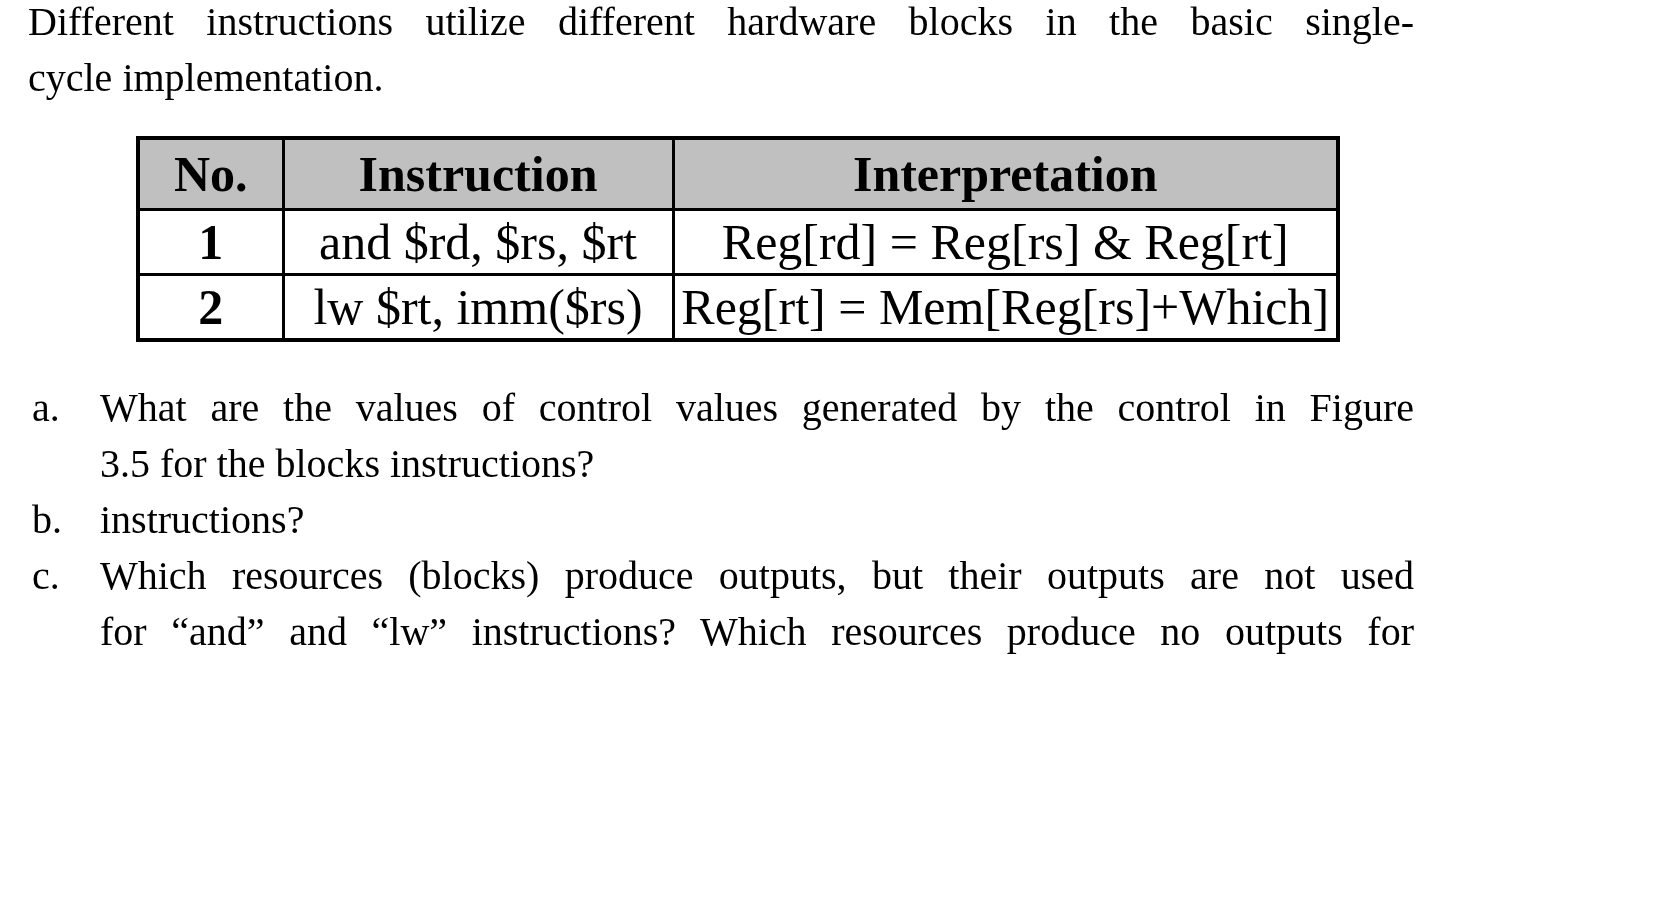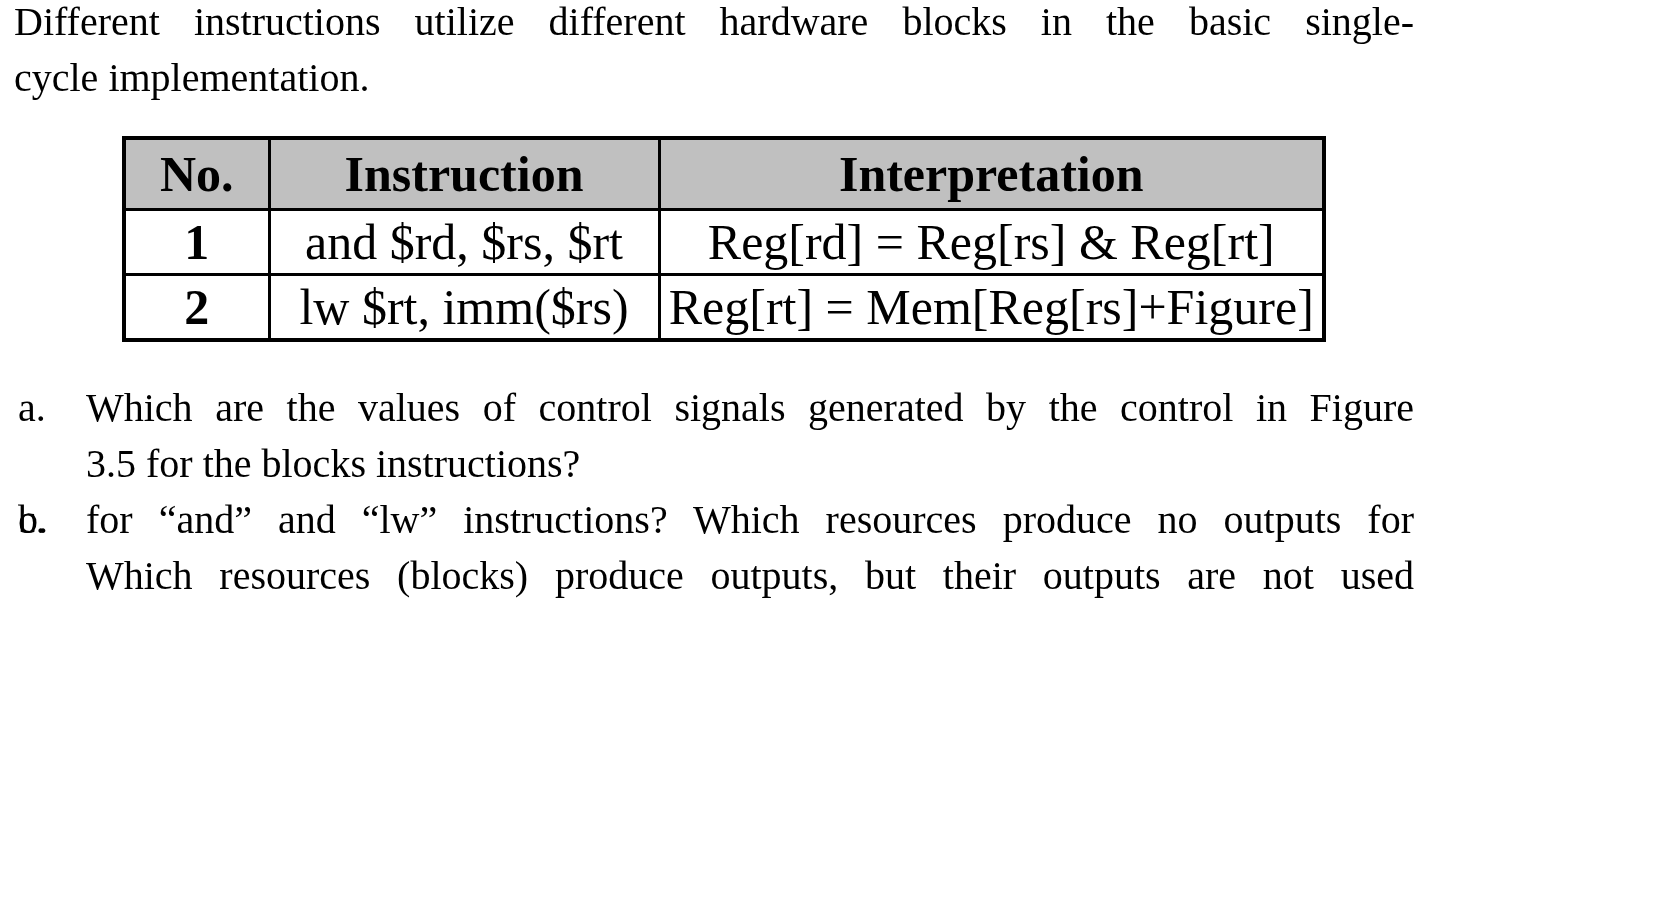--- a/index.html
+++ b/index.html
@@ -7,21 +7,21 @@
     padding: 0;
     background: #ffffff;
     color: #000000;
     font-family: "Liberation Serif", "DejaVu Serif", serif;
   }
   .page {
     position: relative;
     width: 1540px;
     height: 921px;
     box-sizing: border-box;
-    padding: 0 126px 0 14px;
+    padding: 0 126px 0 28px;
     background: #ffffff;
     overflow: hidden;
   }
   .bodytext {
     font-size: 40px;
     line-height: 56px;
   }
   .intro {
     margin: -6px 0 0 0;
   }
@@ -106,37 +106,38 @@
     </thead>
     <tbody>
       <tr>
         <td class="no-cell">1</td>
         <td>and $rd, $rs, $rt</td>
         <td>Reg[rd] = Reg[rs] &amp; Reg[rt]</td>
       </tr>
       <tr>
         <td class="no-cell">2</td>
         <td>lw $rt, imm($rs)</td>
-        <td>Reg[rt] = Mem[Reg[rs]+Figure]</td>
+        <td>Reg[rt] = Mem[Reg[rs]+Which]</td>
       </tr>
     </tbody>
   </table>
 
   <div class="questions bodytext">
 
     <div class="question">
       <span class="qlabel">a.</span>
-      <div class="jline"><span>Which are the values of control signals generated by the control in </span><b>Figure</b><span></span></div>
+      <div class="jline"><span>What are the values of control values generated by the control in </span><b>Figure</b><span></span></div>
       <div class="lline"><span></span><b>3.5</b><span> for the blocks instructions?</span></div>
     </div>
 
     <div class="question">
       <span class="qlabel">b.</span>
+      <div class="lline"><span>instructions?</span></div>
     </div>
 
     <div class="question">
       <span class="qlabel">c.</span>
+      <div class="jline"><span>Which resources (blocks) produce outputs, but their outputs are not used</span></div>
       <div class="jline"><span>for “and” and “lw” instructions? Which resources produce no outputs for</span></div>
-      <div class="jline"><span>Which resources (blocks) produce outputs, but their outputs are not used</span></div>
     </div>
 
   </div>
 </div>
 
 </body></html>

